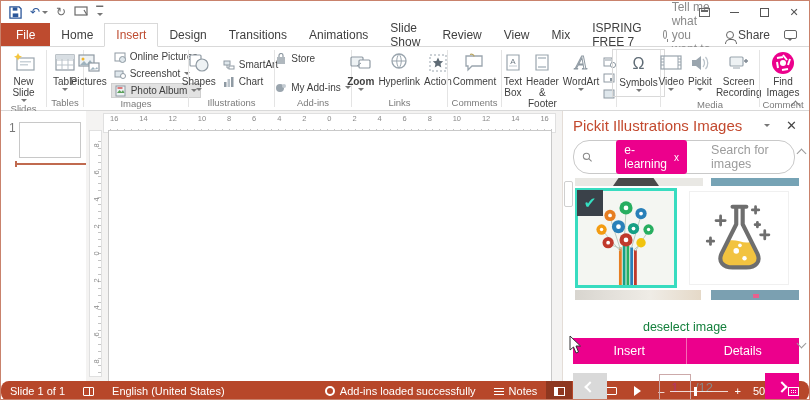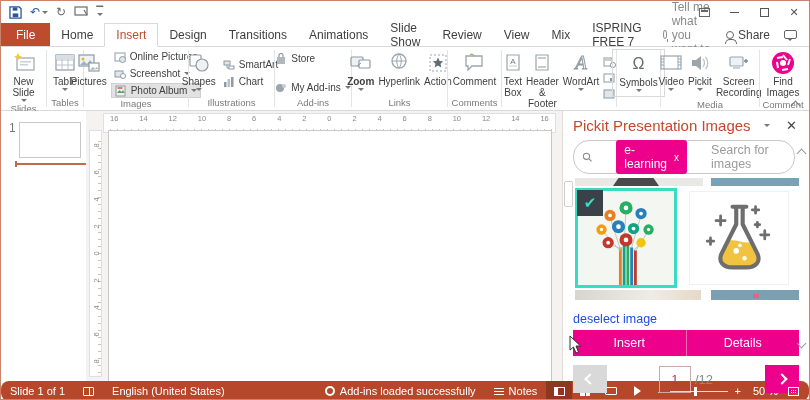--- a/index.html
+++ b/index.html
@@ -56,21 +56,21 @@
   
   .main{display:flex; height:270px; background:#fbfafa;}
   .thumbs{width:85px; background:#fff; position:relative; flex:none;}
   .thumb-num{position:absolute; left:8px; top:10px; font-size:12px; color:#777;}
   .thumb-box{position:absolute; left:18px; top:11px; width:62px; height:36px; background:#fff; border:1px solid #c8c8c8;}
   .thumb-line{position:absolute; left:14px; top:52px; width:76px; height:2px; background:#C06A4F;}
   .thumb-line:before,.thumb-line:after{content:""; position:absolute; top:-2px; width:2px; height:6px; background:#C06A4F;}
   .thumb-line:before{left:0;} .thumb-line:after{right:0;}
   .editor{flex:1; position:relative; background:#F4F3F2; overflow:hidden;}
   .hruler{position:absolute; left:17px; right:6px; top:2px; height:20px; background:#fff; border:1px solid #e0e0e0;
-    display:flex; justify-content:space-between; align-items:flex-start; padding:0 6px;
+    display:flex; justify-content:space-between; align-items:flex-end; padding:8px 6px;
     background-image:repeating-linear-gradient(to right,#c4c4c4 0 1px,transparent 1px 7px);
     background-size:100% 3px; background-position:6px 100%; background-repeat:no-repeat;}
   .hruler span{font-size:7.5px; color:#8a8a8a; line-height:10px;}
   .vruler{position:absolute; left:3px; top:19px; bottom:4px; width:13px; background:#fff; border:1px solid #e0e0e0;
     display:flex; flex-direction:column; justify-content:space-between; align-items:center; padding:10px 0;
     background-image:repeating-linear-gradient(to bottom,#c4c4c4 0 1px,transparent 1px 7px);
     background-size:3px 100%; background-position:100% 10px; background-repeat:no-repeat;}
   .vruler span{font-size:7.5px; color:#8a8a8a; transform:rotate(-90deg); display:block; width:10px; text-align:center;}
   .canvas{position:absolute; left:22px; top:19px; right:10px; bottom:-2px; background:#fff; border:1px solid #c9c9c9; border-bottom:none;}
   
@@ -91,21 +91,21 @@
   .tile1{position:absolute; left:2px; top:10px; width:102px; height:100px; border:3px solid #38DCC0; background:#f4f6f2;}
   .tile2{position:absolute; left:116px; top:13px; width:100px; height:94px; background:#fff; border:1px solid #f0f0f0;}
   .checkbox-sel{position:absolute; left:-1px; top:-1px; width:26px; height:26px; background:#3A4149; color:#35E0C2; font-size:15px; display:flex; align-items:center; justify-content:center;}
   .bstrip{position:absolute; height:10px; top:112px;}
   .bstrip.b1{left:2px; width:126px; background:linear-gradient(to right,#d8d5cf,#efece6 60%,#e5d9c8);}
   .bstrip.b2{left:138px; width:88px; background:#7ba0b1;}
   .bstrip.b2:before{content:""; position:absolute; left:42px; top:4px; width:6px; height:4px; background:#e7608e;}
   .pk-thumb{position:absolute; left:1px; top:40px; width:9px; height:26px; background:#fff; border:1px solid #cfcfcf; border-radius:2px;}
   .pk-chev-up{position:absolute; right:4px; top:32px;}
   .pk-chev-down{position:absolute; right:4px; bottom:30px;}
-  .deselect{text-align:left; color:#1d4ed8; font-size:12.5px; margin-top:12px; padding-right:2px;}
+  .deselect{text-align:center; color:#15803d; font-size:12.5px; margin-top:20px; padding-right:2px;}
   .btnrow{display:flex; margin-top:4px; width:226px;}
   .pkbtn{flex:1; background:#EC008C; color:#fff; font-size:12.5px; text-align:center; padding:6px 0;}
   .pkbtn + .pkbtn{border-left:1px solid #f56ab5;}
   .pagerow{display:flex; align-items:center; margin-top:9px; width:226px;}
   .navbtn{width:34px; height:28px; display:flex; align-items:center; justify-content:center;}
   .navbtn.prev{background:#d9d9d9;}
   .navbtn.next{background:#EC008C; margin-left:auto;}
   .navbtn .chev{width:8px;height:8px;border-width:2px;border-color:#fff;}
   .pagectr{margin-left:auto; display:flex; align-items:center; gap:4px;}
   .pagebox{width:32px; height:27px; border:1px solid #caa; display:flex; align-items:center; justify-content:center; font-size:13px; color:#b3356b;}
@@ -562,21 +562,21 @@
           <span>2</span>
           <span>4</span>
           <span>6</span>
           <span>8</span>
         </div>
       <div class="canvas"></div>
     </div>
 
     <div class="pickit">
       <div class="pk-head">
-        <span class="pk-title">Pickit Presentation Images</span>
+        <span class="pk-title">Pickit Illustrations Images</span>
         <span class="pk-head-icons">
           <span class="car"></span>
           <span class="pk-close">✕</span>
         </span>
       </div>
 
       <div class="searchbox">
         <svg width="14" height="14" viewBox="0 0 14 14">
             <circle cx="6" cy="6" r="4.2" fill="none" stroke="#8a8a8a" stroke-width="1.4"></circle>
             <path d="M9.2 9.2L13 13" stroke="#8a8a8a" stroke-width="1.4"></path>

